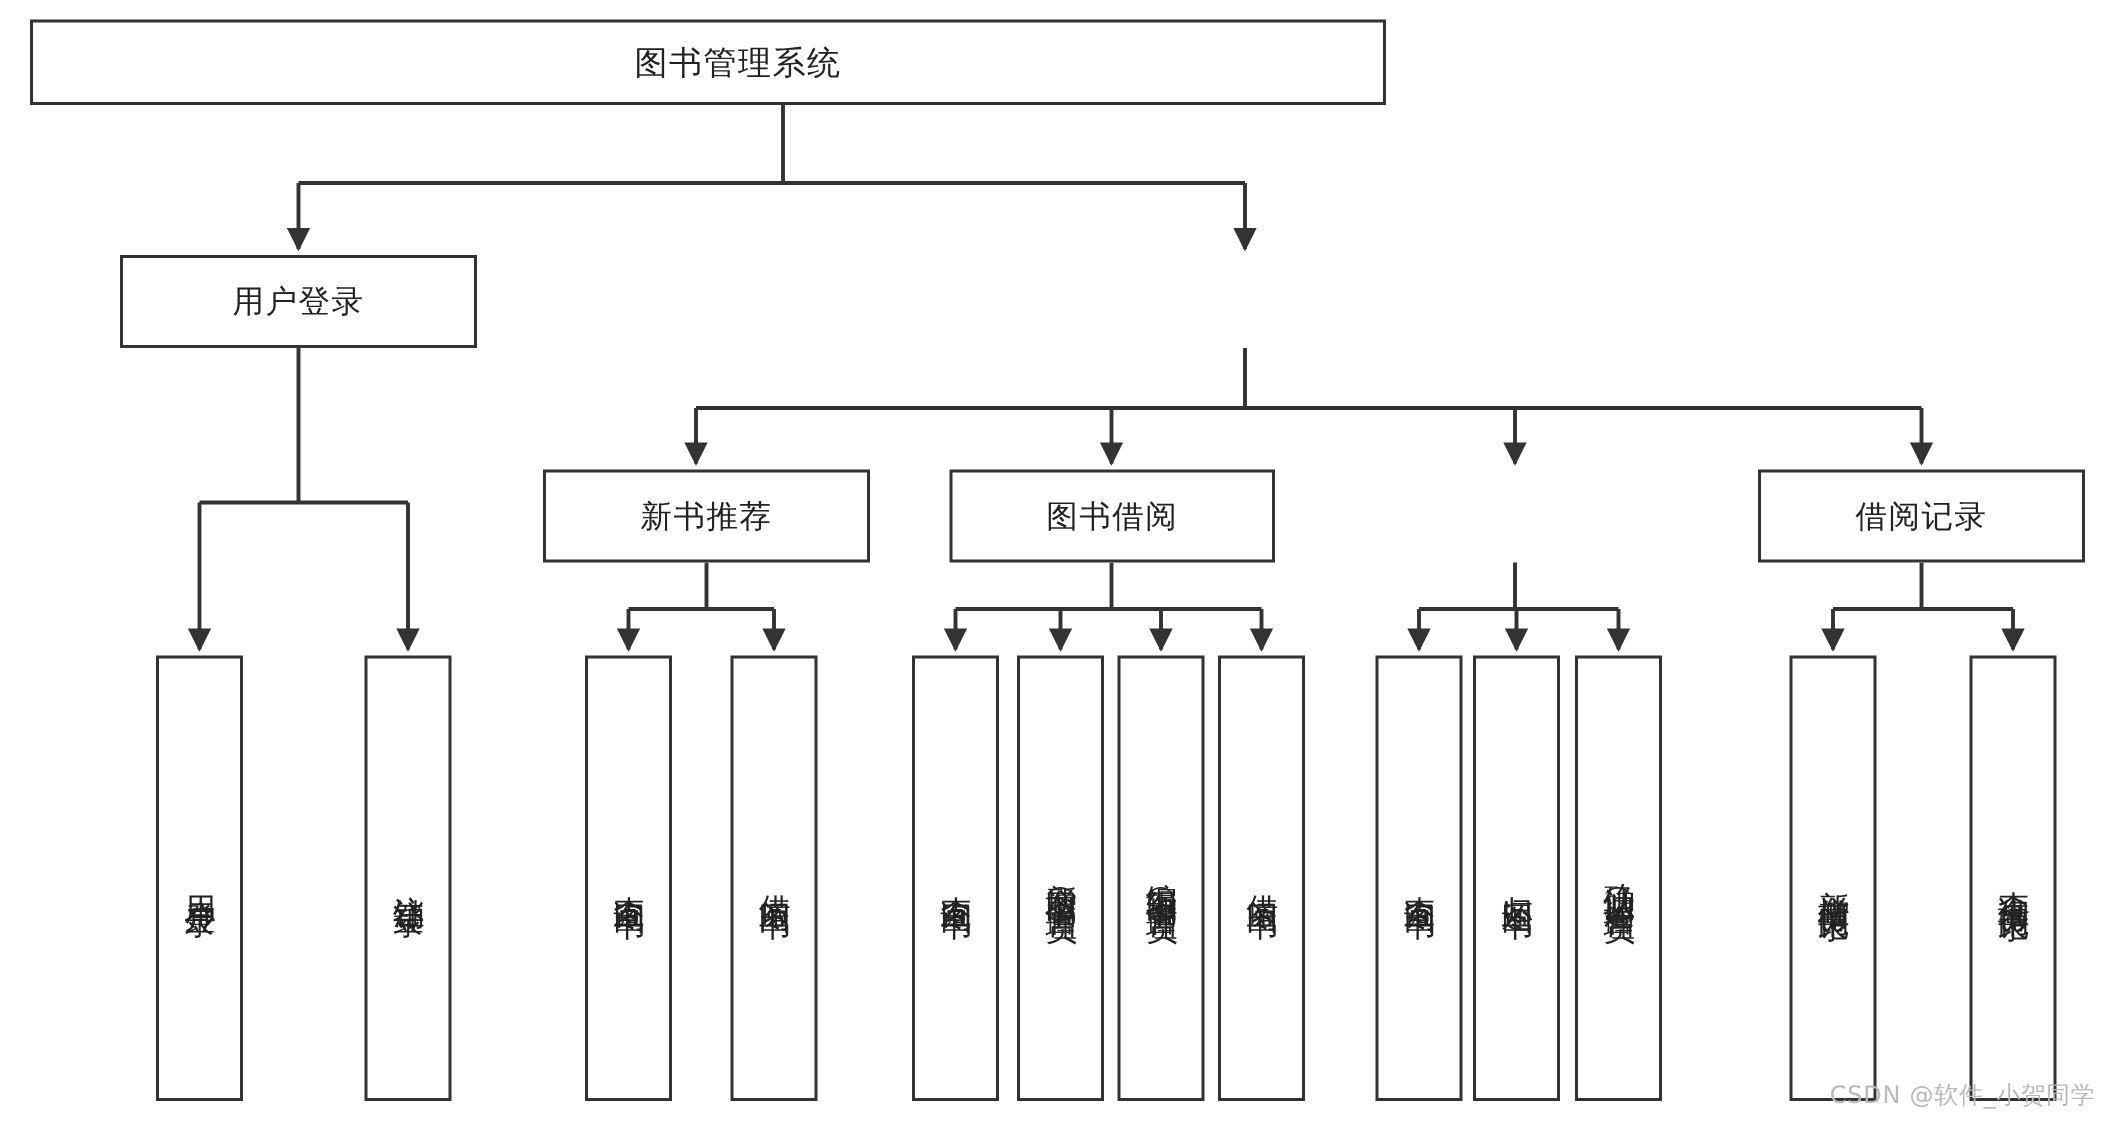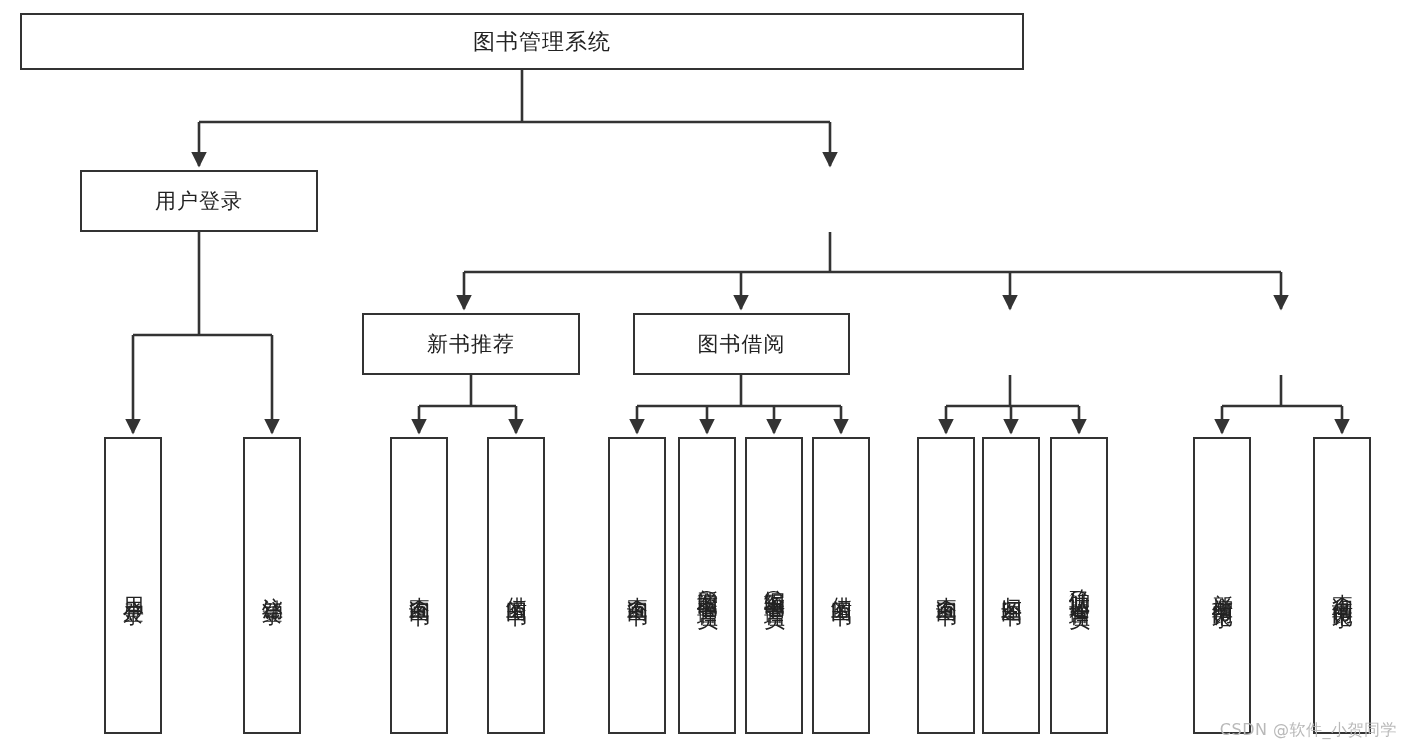--- a/index.html
+++ b/index.html
@@ -117,33 +117,36 @@
       <path d="M 1011 406 L 1011 433" marker-end="url(#arrow)"></path>
       <path d="M 1079 406 L 1079 433" marker-end="url(#arrow)"></path>
 
       <path d="M 1281 375 L 1281 406"></path>
       <path d="M 1222 406 L 1342 406"></path>
       <path d="M 1222 406 L 1222 433" marker-end="url(#arrow)"></path>
       <path d="M 1342 406 L 1342 433" marker-end="url(#arrow)"></path>
     </g>
   </svg>
 
-  <div class="node h root" id="node-root" style="left: 20px; top: 13px; width: 1004px; height: 57px; padding-left: 40px;">
+  <div class="node h root" id="node-root" style="left: 20px; top: 13px; width: 904px; height: 57px; padding-left: 40px;">
     <span>图书管理系统</span>
   </div>
 
   <div class="node h" id="node-l1-0" style="left: 80px; top: 170px; width: 238px; height: 62px;">
     <span>用户登录</span>
   </div>
 
   <div class="node h" id="node-l2-0" style="left: 362px; top: 313px; width: 218px; height: 62px;">
     <span>新书推荐</span>
   </div>
   <div class="node h" id="node-l2-1" style="left: 633px; top: 313px; width: 217px; height: 62px;">
     <span>图书借阅</span>
+  </div>
+  <div class="node h" id="node-l2-3" style="left: 1172px; top: 313px; width: 218px; height: 62px;">
+    <span>借阅记录</span>
   </div>
 
   <div class="node v" id="node-leaf-0" style="left: 104px; top: 437px; width: 58px; height: 297px;">
     <span class="vtext">用户登录</span>
   </div>
   <div class="node v" id="node-leaf-1" style="left: 243px; top: 437px; width: 58px; height: 297px;">
     <span class="vtext">注销登录</span>
   </div>
   <div class="node v" id="node-leaf-2" style="left: 390px; top: 437px; width: 58px; height: 297px;">
     <span class="vtext">查询图书</span>

